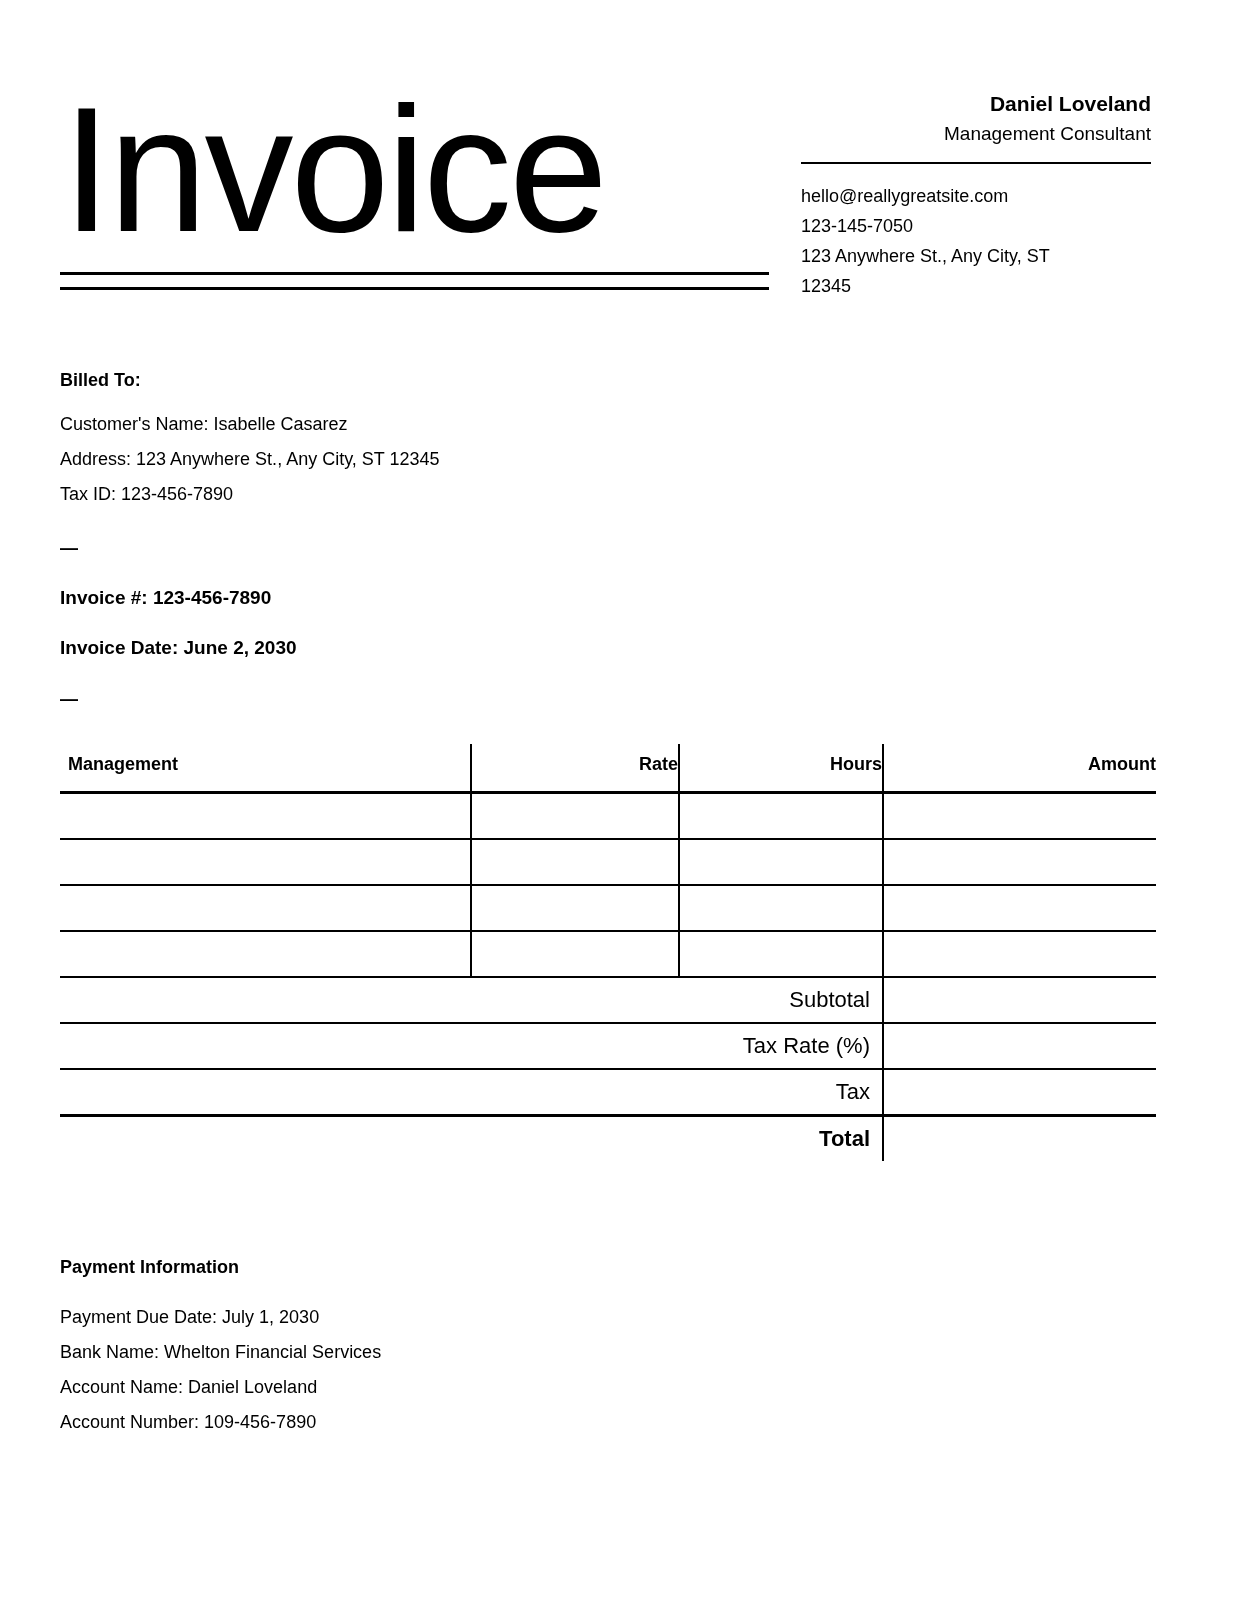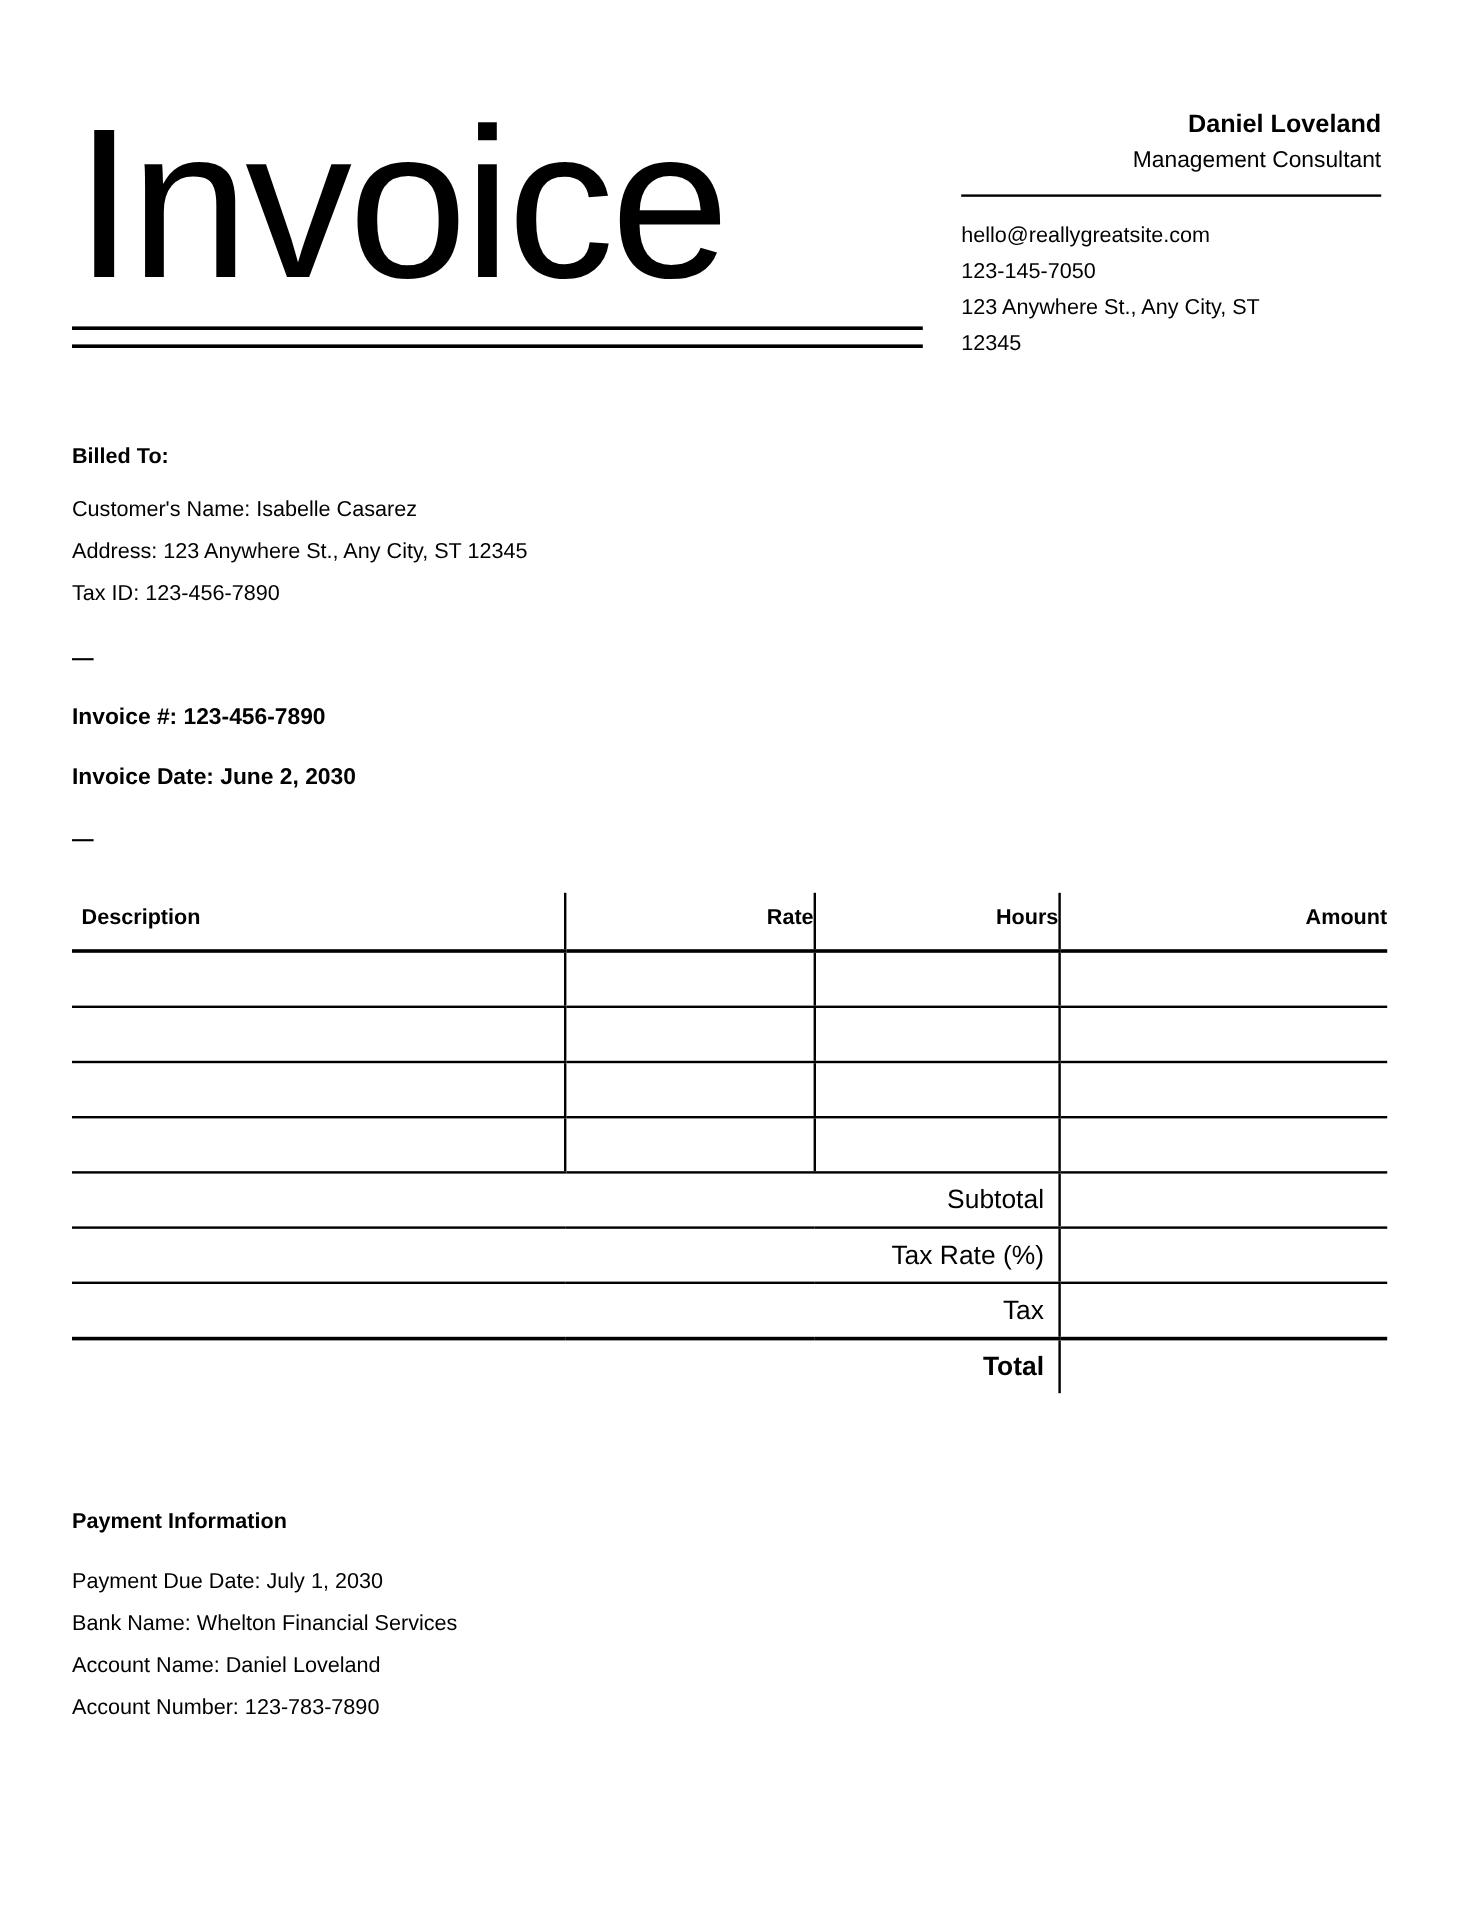--- a/index.html
+++ b/index.html
@@ -236,21 +236,21 @@
 
     <table class="invoice-table">
       <colgroup>
         <col class="c-desc">
           <col class="c-rate">
           <col class="c-hours">
           <col class="c-amount">
       </colgroup>
       <thead>
         <tr>
-          <th class="desc">Description</th>
+          <th class="desc">Management</th>
           <th class="rate">Rate</th>
           <th class="hours">Hours</th>
           <th class="amount">Amount</th>
         </tr>
       </thead>
       <tbody>
         <tr>
           <td class="cell-desc"></td>
           <td class="cell-rate"></td>
           <td class="cell-hours"></td>
@@ -291,16 +291,16 @@
           <td class="sum-label" colspan="3">Total</td>
           <td class="sum-value"></td>
         </tr>
       </tbody>
     </table>
 
     <div class="payment-title">Payment Information</div>
     <div class="payment-line">Payment Due Date: July 1, 2030</div>
     <div class="payment-line">Bank Name: Whelton Financial Services</div>
     <div class="payment-line">Account Name: Daniel Loveland</div>
-    <div class="payment-line">Account Number: 123-783-7890</div>
+    <div class="payment-line">Account Number: 109-456-7890</div>
 
   </div>
 </div>
 
 </body></html>

